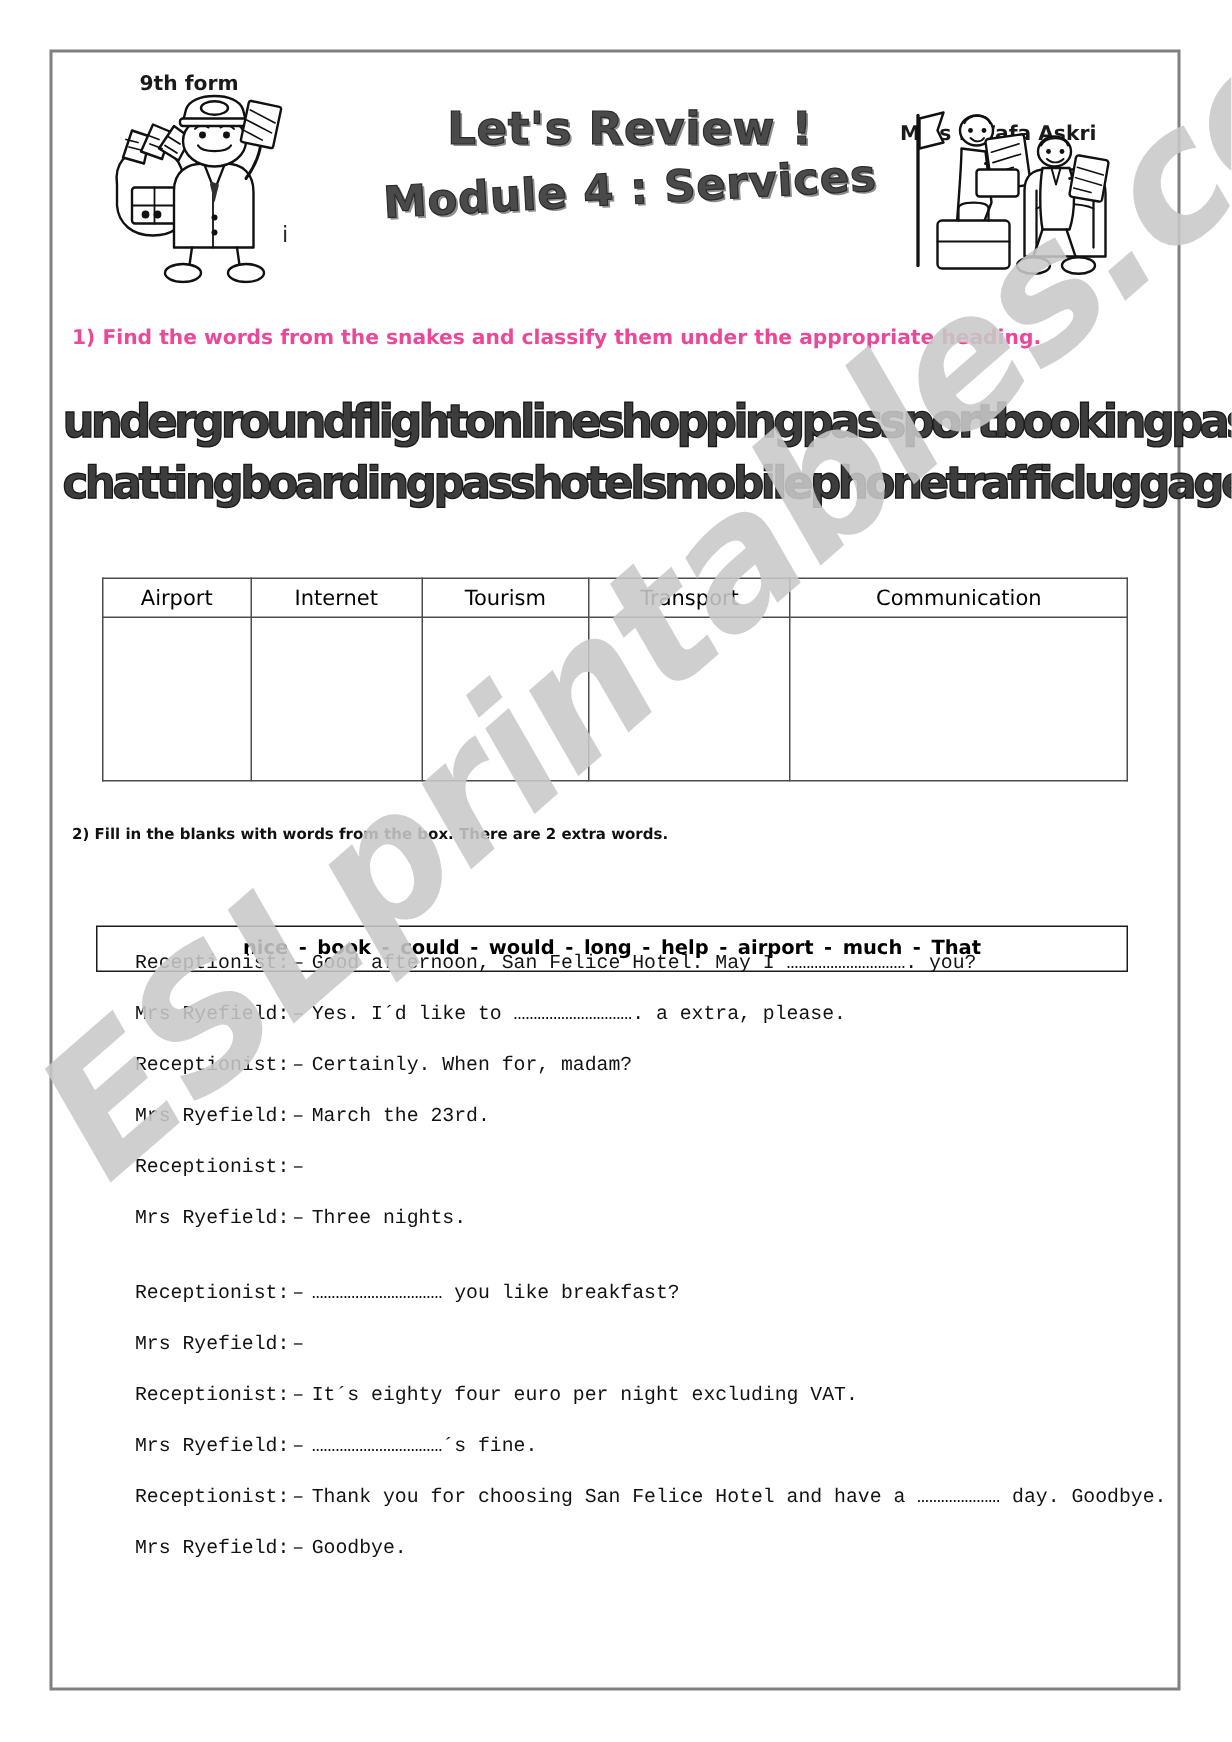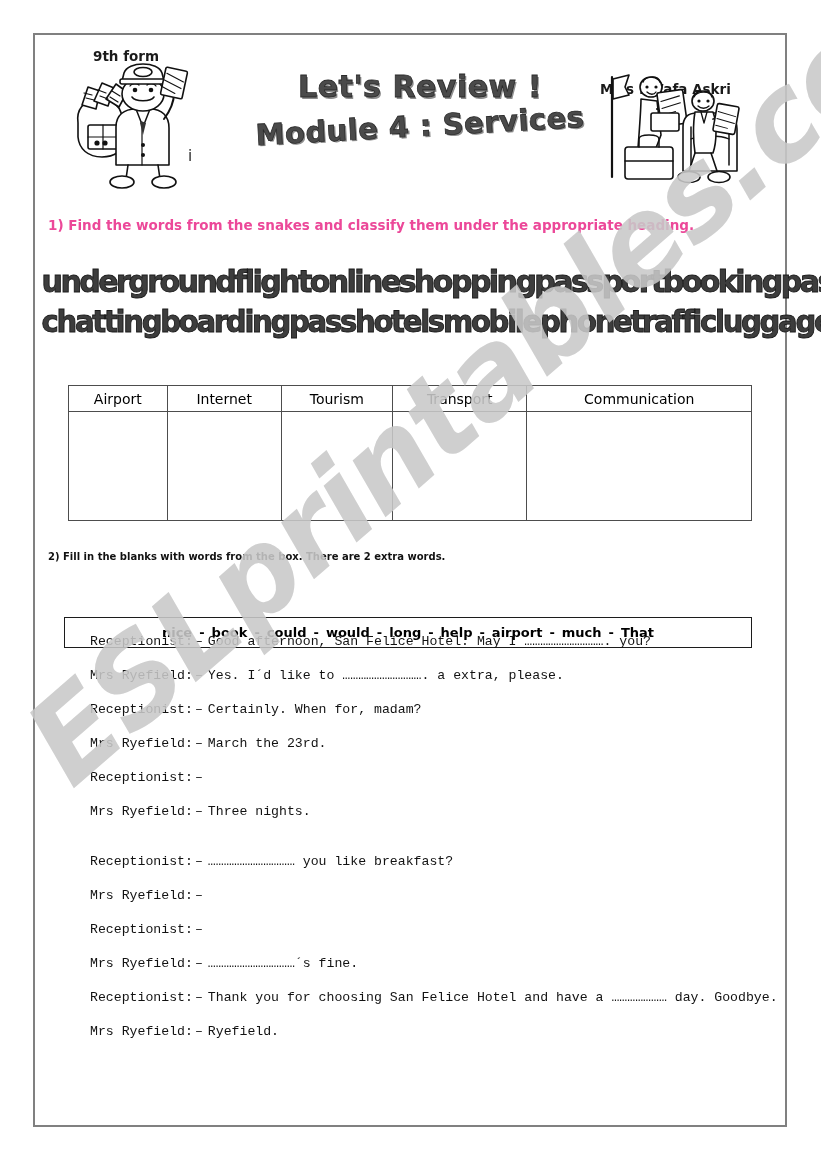--- a/index.html
+++ b/index.html
@@ -427,33 +427,34 @@
       <span class="dlg-dash">–</span>
       <span class="dlg-text">…………………………… you like breakfast?</span>
     </div>
     <div class="dlg-line" style="margin-bottom: 0px; height: 34px;">
       <span class="dlg-speaker">Mrs Ryefield:</span>
       <span class="dlg-dash">–</span>
     </div>
     <div class="dlg-line" style="margin-bottom: 0px; height: 34px;">
       <span class="dlg-speaker">Receptionist:</span>
       <span class="dlg-dash">–</span>
+      <span class="dlg-text">It´s eighty four euro per night excluding VAT.</span>
     </div>
     <div class="dlg-line" style="margin-bottom: 0px; height: 34px;">
       <span class="dlg-speaker">Mrs Ryefield:</span>
       <span class="dlg-dash">–</span>
       <span class="dlg-text">……………………………´s fine.</span>
     </div>
     <div class="dlg-line" style="margin-bottom: 0px; height: 34px;">
       <span class="dlg-speaker">Receptionist:</span>
       <span class="dlg-dash">–</span>
       <span class="dlg-text">  Thank you for choosing San Felice Hotel and have a ………………… day. Goodbye.</span>
     </div>
     <div class="dlg-line" style="margin-bottom: 0px; height: 34px;">
       <span class="dlg-speaker">Mrs Ryefield:</span>
       <span class="dlg-dash">–</span>
-      <span class="dlg-text">Ryefield.</span>
+      <span class="dlg-text">Goodbye.</span>
     </div>
   </div>
 
 <div id="watermark">
   <div class="wm-text">ESLprintables.com</div>
 </div>
 
 </body></html>

